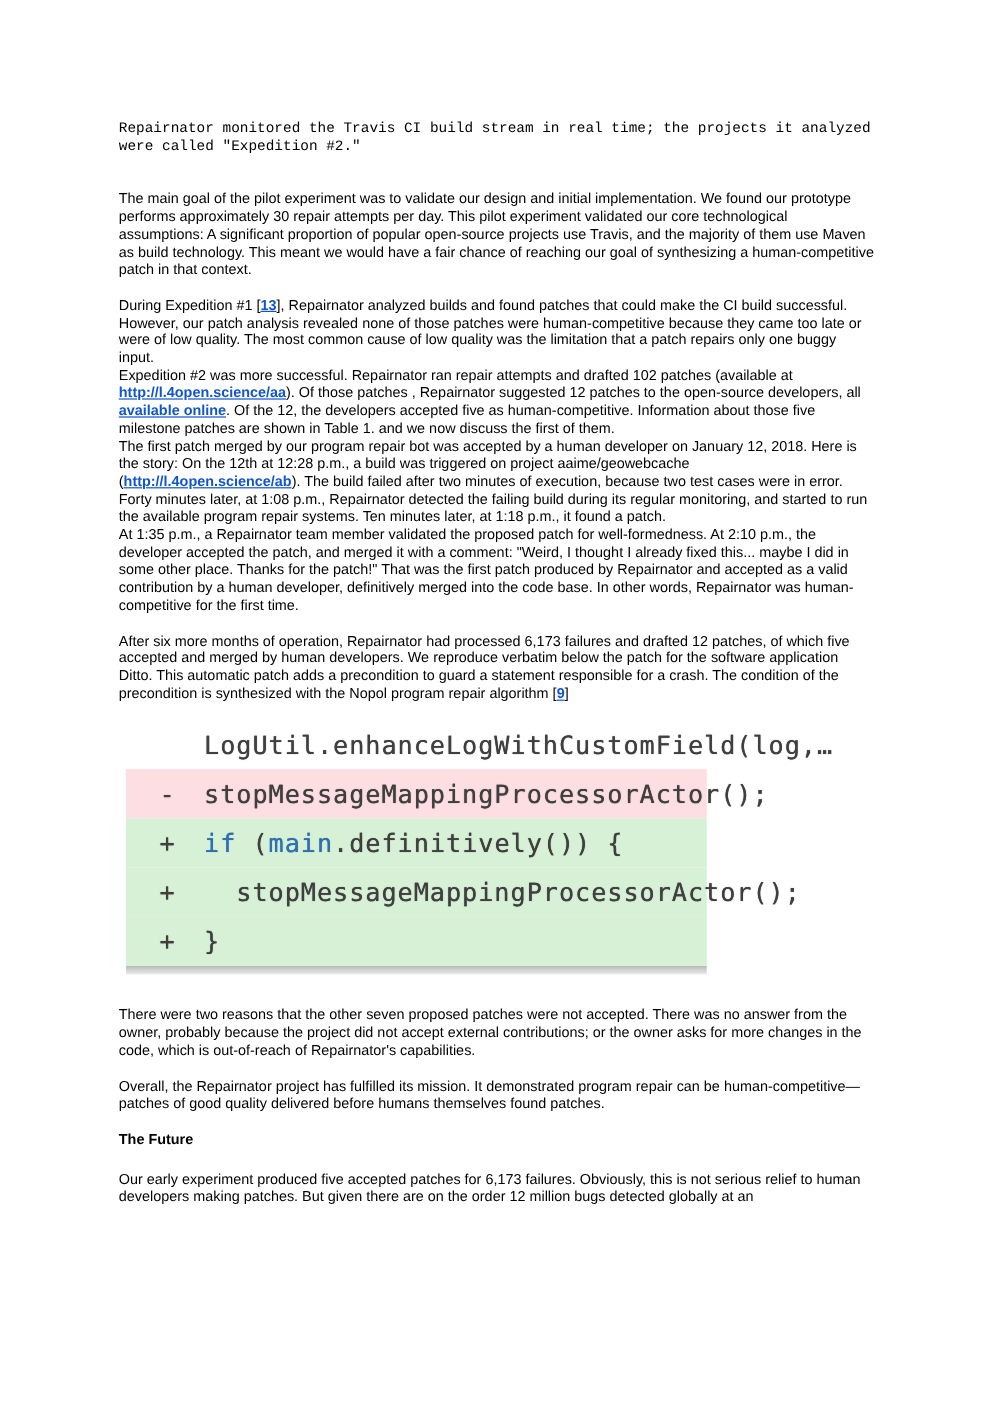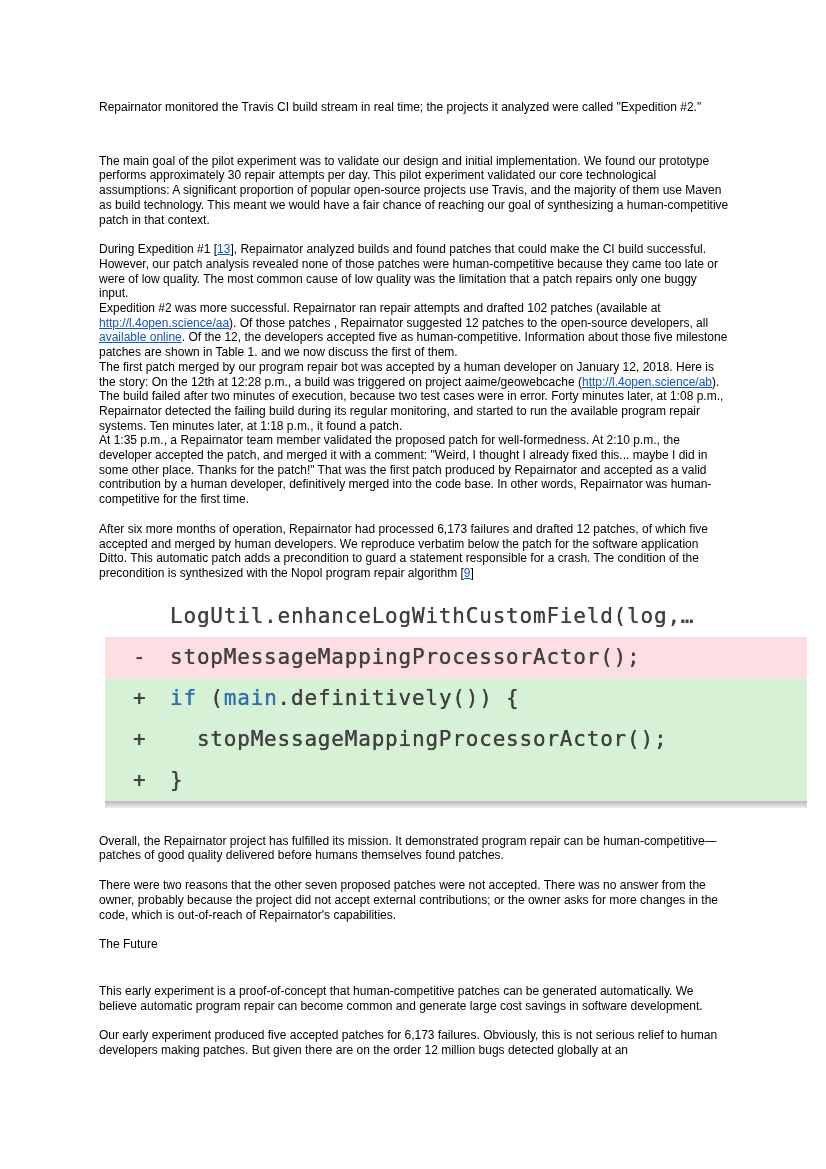--- a/index.html
+++ b/index.html
@@ -18,35 +18,35 @@
     position: absolute;
     left: 99px;
     top: 100px;
     width: 630px;
     font-size: 12px;
     line-height: 14.7px;
     color: var(--text, #000000);
   }
 
   .para { margin-bottom: 15px; }
-  .content > .para:first-child { margin-bottom: 39px; }
+  .content > .para:first-child { margin-bottom: 29px; font-family: Liberation Mono, monospace; }
 
-  .heading { font-weight: normal; margin-bottom: 32px; }
+  .heading { font-weight: bold; margin-bottom: 19px; }
 
   a.link {
     color: var(--link, #1155cc);
-    font-weight: normal;
+    font-weight: bold;
     text-decoration: underline;
     cursor: pointer;
   }
 
   
   .code-diff {
     margin: 1px 0 26px 6px;
-    width: 702px;
+    width: 484px;
     font-family: "DejaVu Sans Mono", monospace;
     font-size: 21px;
     letter-spacing: 0.8px;
     color: var(--code-text, #3f3f3f);
   }
   .diff-row {
     display: flex;
     align-items: center;
     height: 41px;
     padding-left: 28px;
@@ -94,19 +94,18 @@
         <div class="diff-row added">
           <span class="diff-marker">+</span>
           <span class="diff-code"><span>  stopMessageMappingProcessorActor();</span></span>
         </div>
         <div class="diff-row added">
           <span class="diff-marker">+</span>
           <span class="diff-code"><span>}</span></span>
         </div>
         <div class="code-shadow"></div>
       </div>
+      <div class="para"><span>There were two reasons that the other seven proposed patches were not accepted. There was no answer from the owner, probably because the project did not accept external contributions; or the owner asks for more changes in the code, which is out-of-reach of Repairnator's capabilities.</span></div>
       <div class="para"><span>Overall, the Repairnator project has fulfilled its mission. It demonstrated program repair can be human-competitive—patches of good quality delivered before humans themselves found patches.</span></div>
-      <div class="para"><span>There were two reasons that the other seven proposed patches were not accepted. There was no answer from the owner, probably because the project did not accept external contributions; or the owner asks for more changes in the code, which is out-of-reach of Repairnator's capabilities.</span></div>
       <div class="heading"><span>The Future</span></div>
-      <div class="para"><span>This early experiment is a proof-of-concept that human-competitive patches can be generated automatically. We believe automatic program repair can become common and generate large cost savings in software development.</span></div>
       <div class="para"><span>Our early experiment produced five accepted patches for 6,173 failures. Obviously, this is not serious relief to human developers making patches. But given there are on the order 12 million bugs detected globally at an</span></div>
     </div>
 </div>
 
 </body></html>

